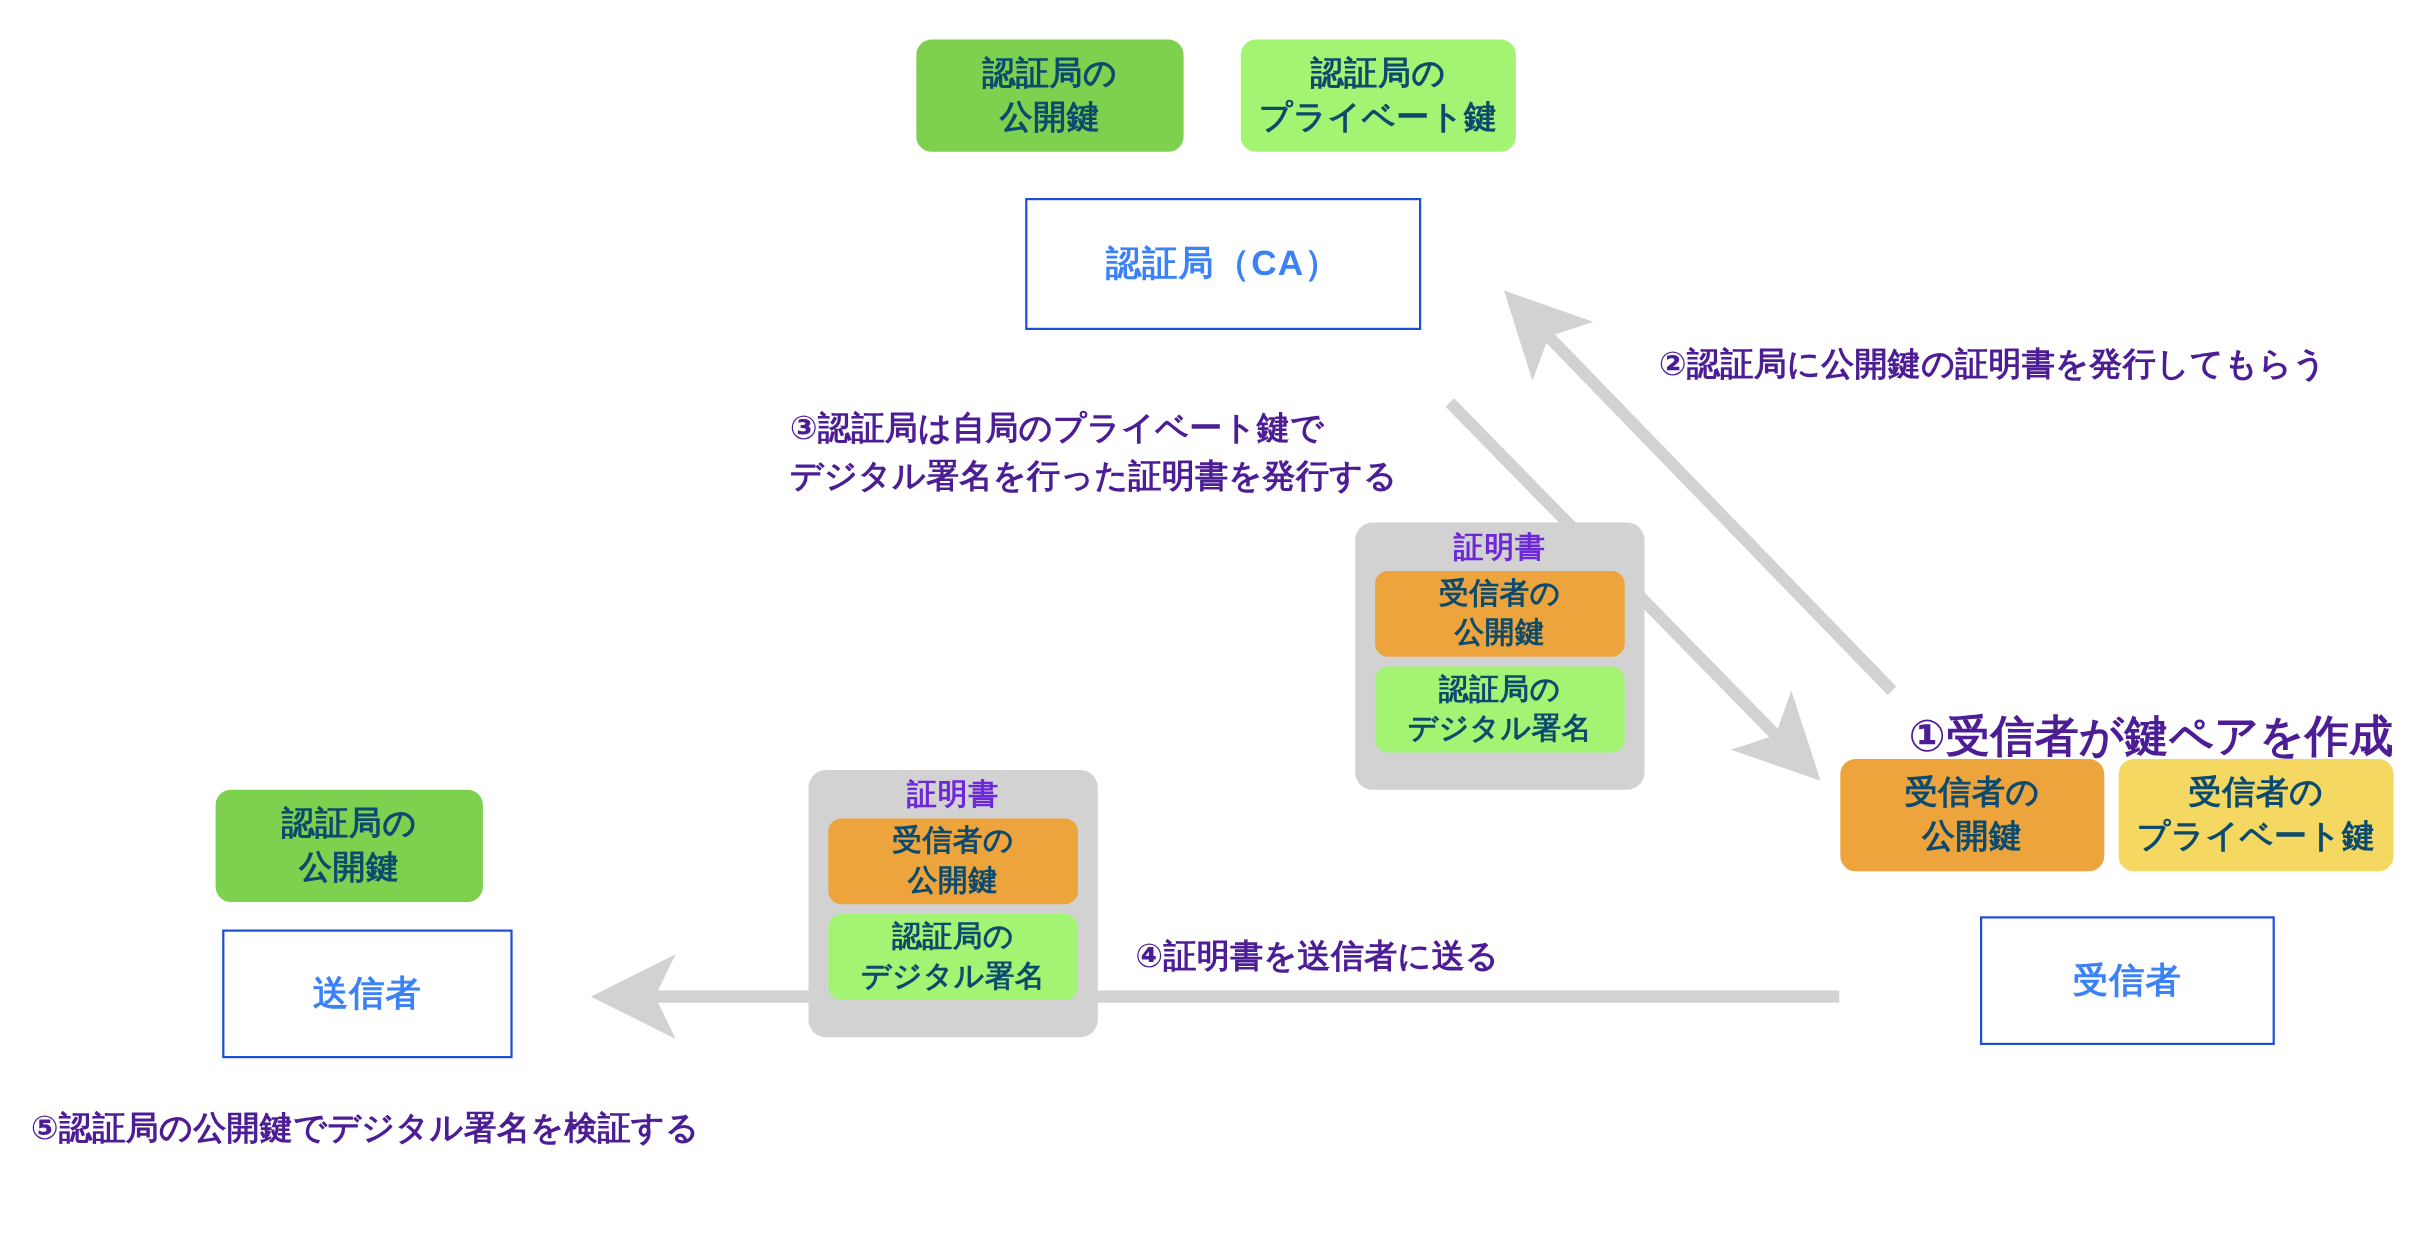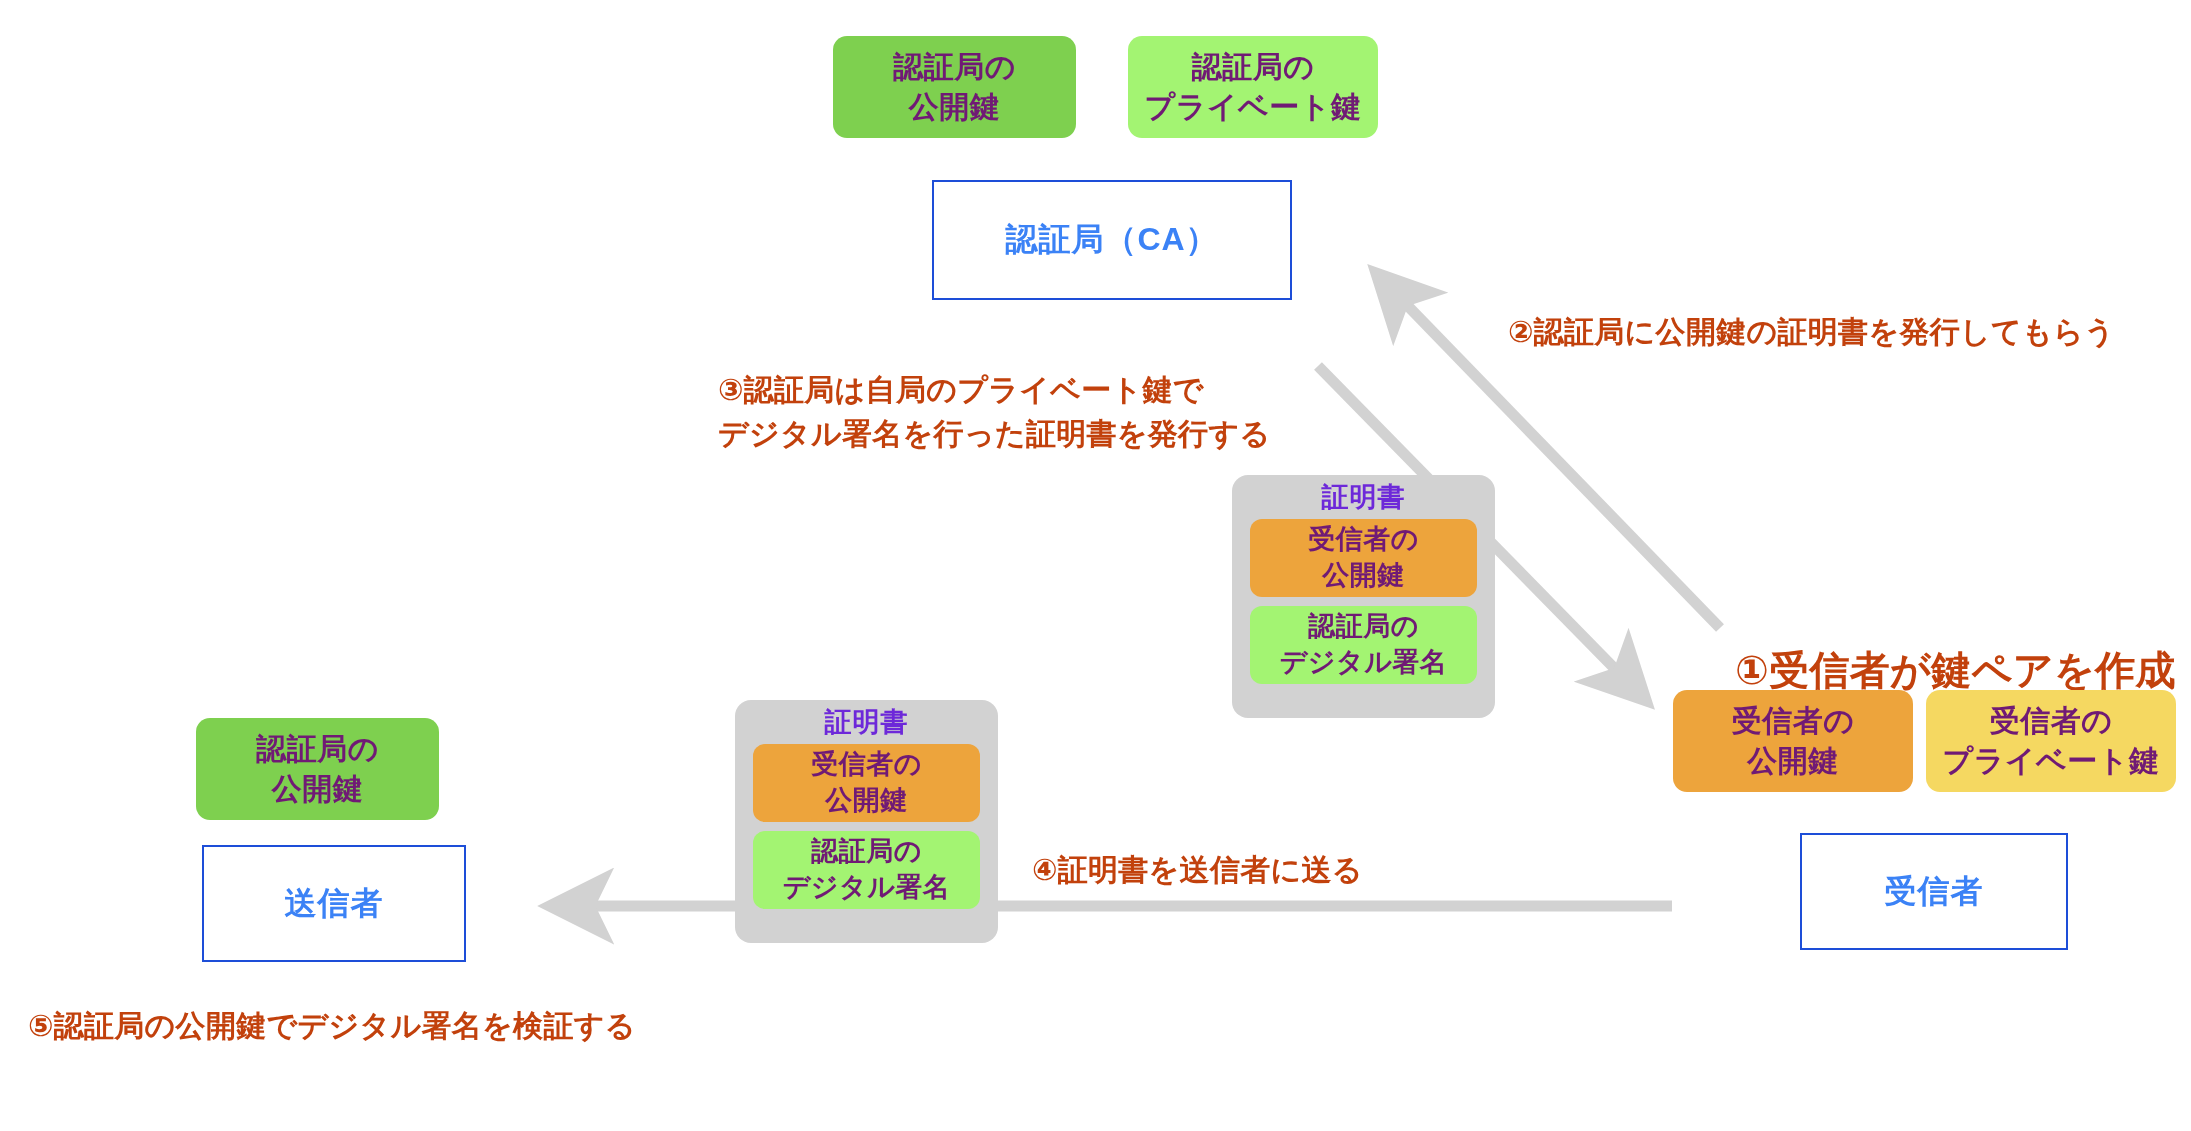--- a/index.html
+++ b/index.html
@@ -16,21 +16,21 @@
     width: 2191px;
     height: 1131px;
     background: #ffffff;
     overflow: hidden;
   }
   .abs { position: absolute; box-sizing: border-box; }
 
   
   .chip {
     border-radius: 14px;
-    color: #701a75;
+    color: #0c4a6e;
     font-weight: bold;
     display: flex;
     flex-direction: column;
     align-items: center;
     justify-content: center;
     line-height: 1.32;
     text-align: center;
     letter-spacing: 0.5px;
   }
   .chip .l { display: block; }
@@ -61,21 +61,21 @@
     color: #6d28d9;
     font-weight: bold;
     font-size: 27px;
     line-height: 1.25;
     letter-spacing: 1px;
     margin-bottom: 4px;
   }
 
   
   .note {
-    color: #c2410c;
+    color: #4c1d95;
     font-weight: bold;
     line-height: 1.45;
     white-space: pre-line;
     letter-spacing: 0.3px;
   }
 
   svg.arrows {
     position: absolute;
     left: 0; top: 0;
     width: 2191px;

